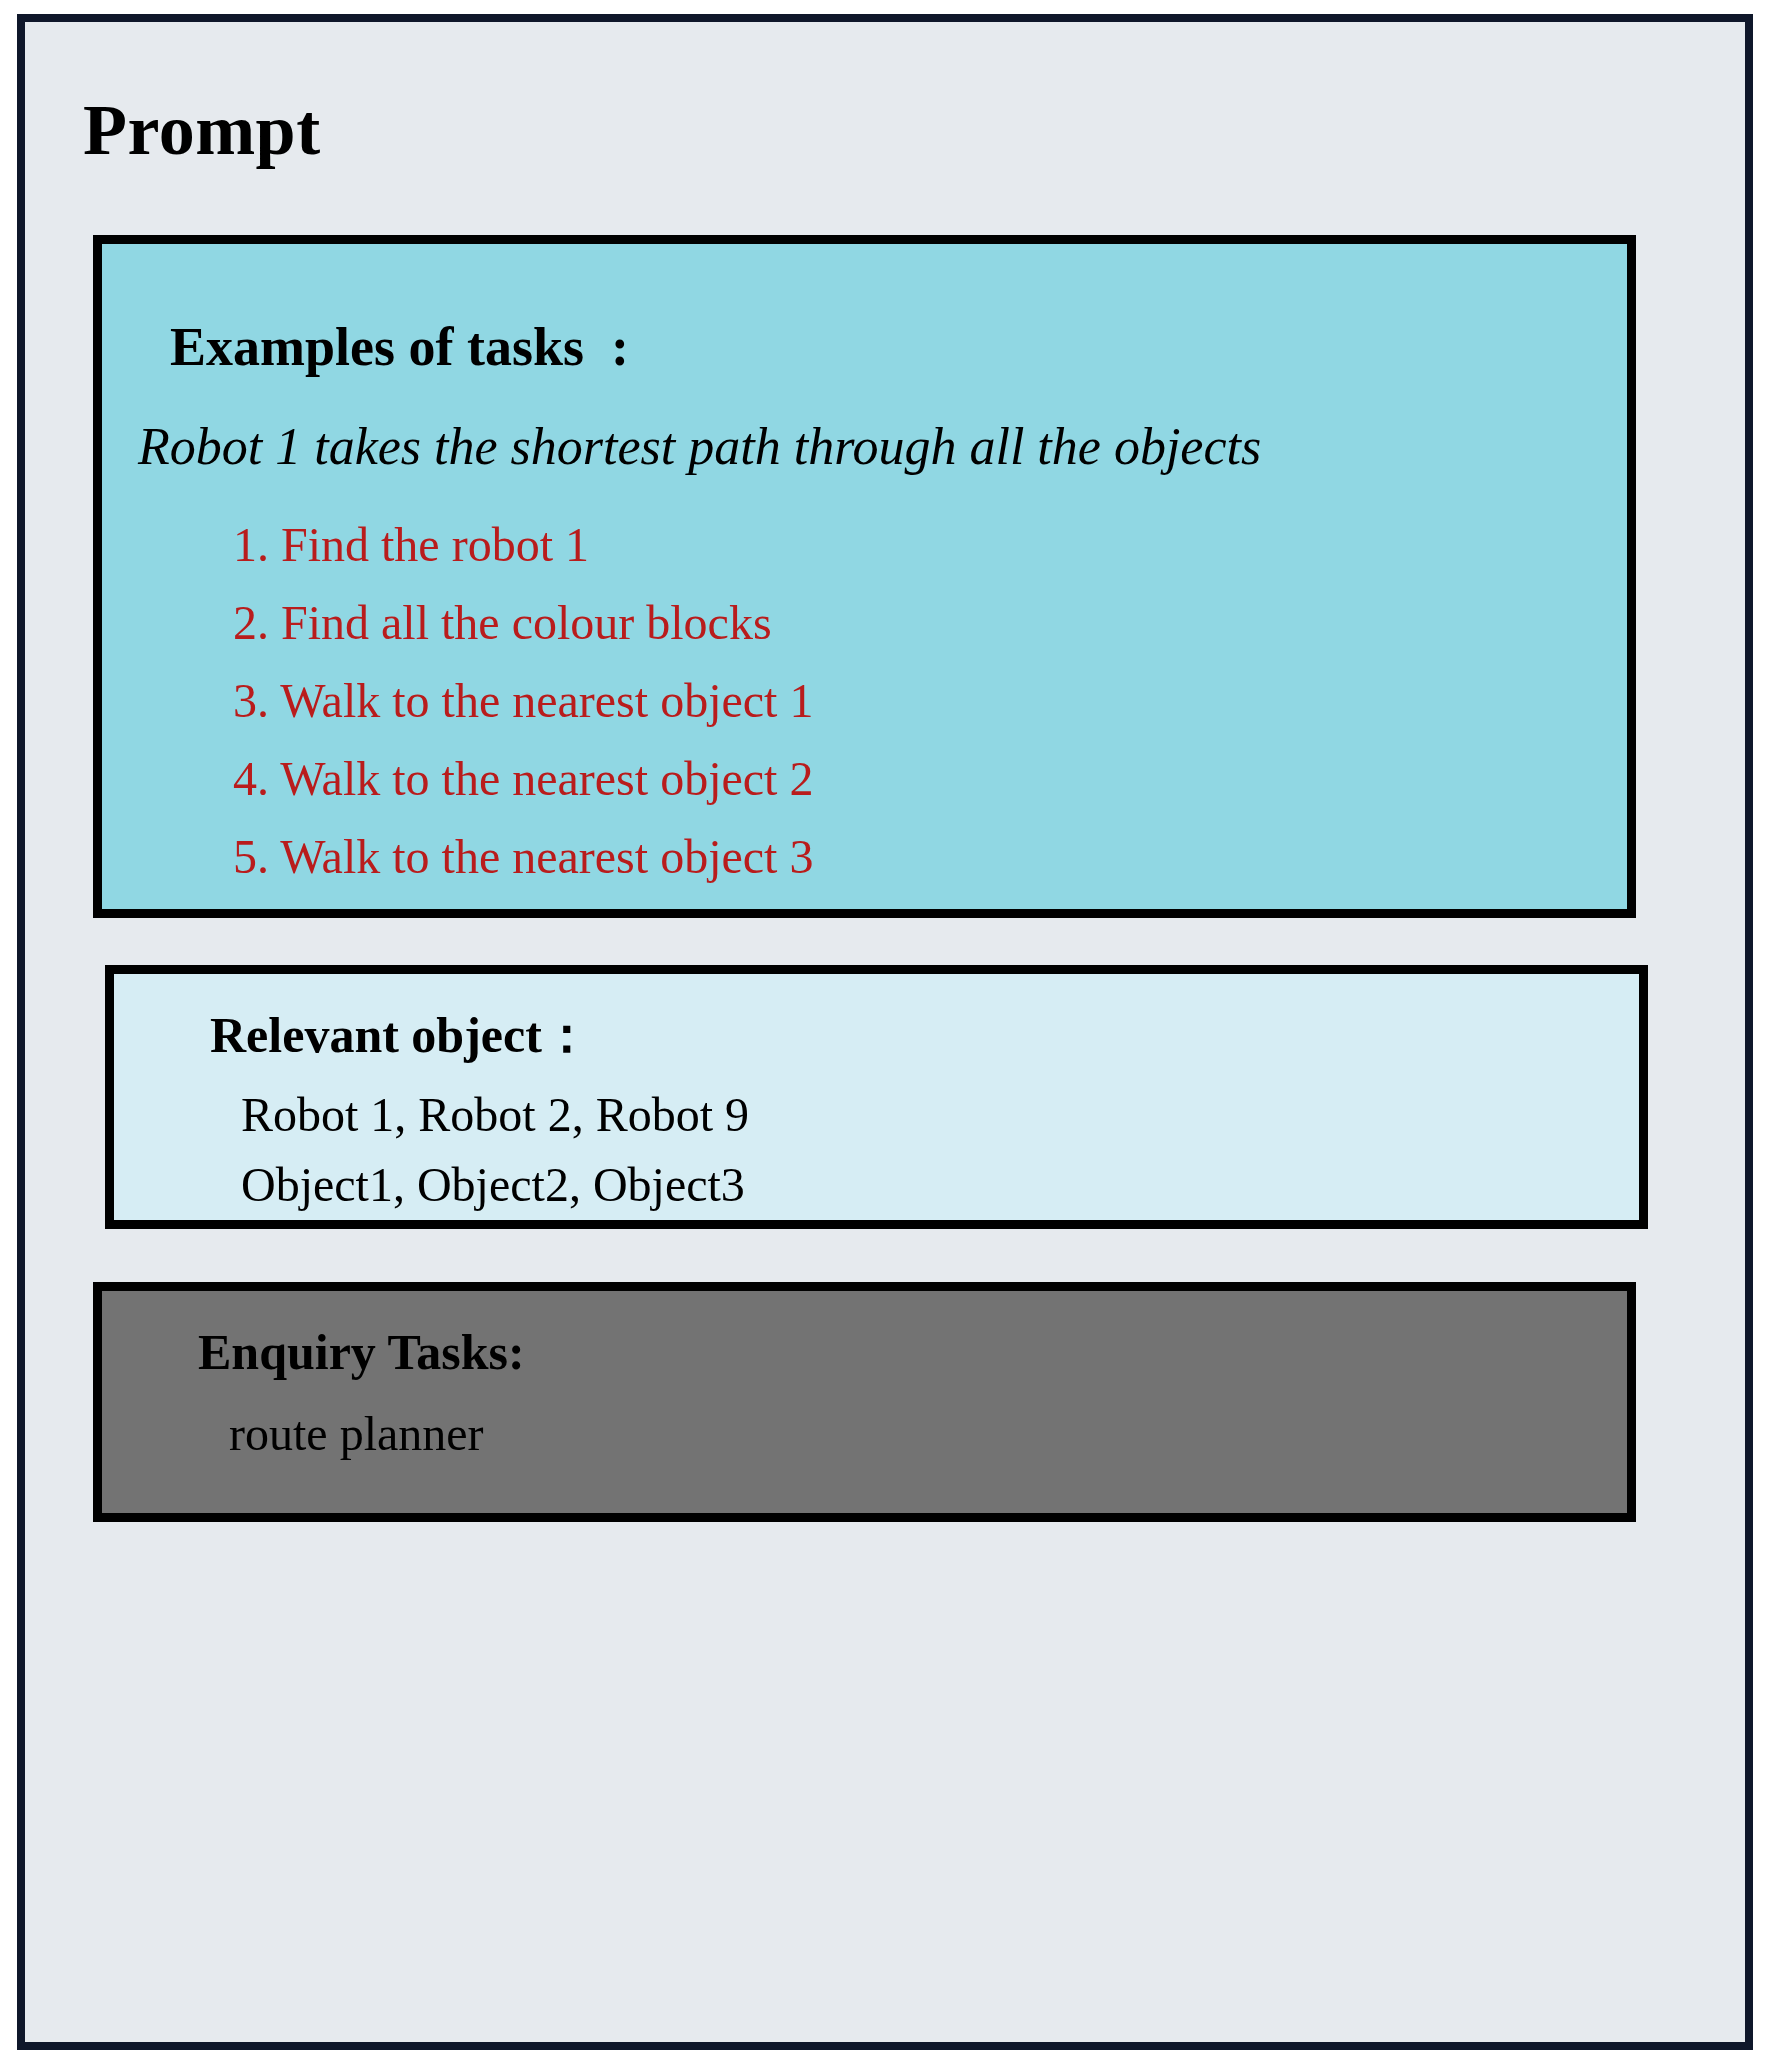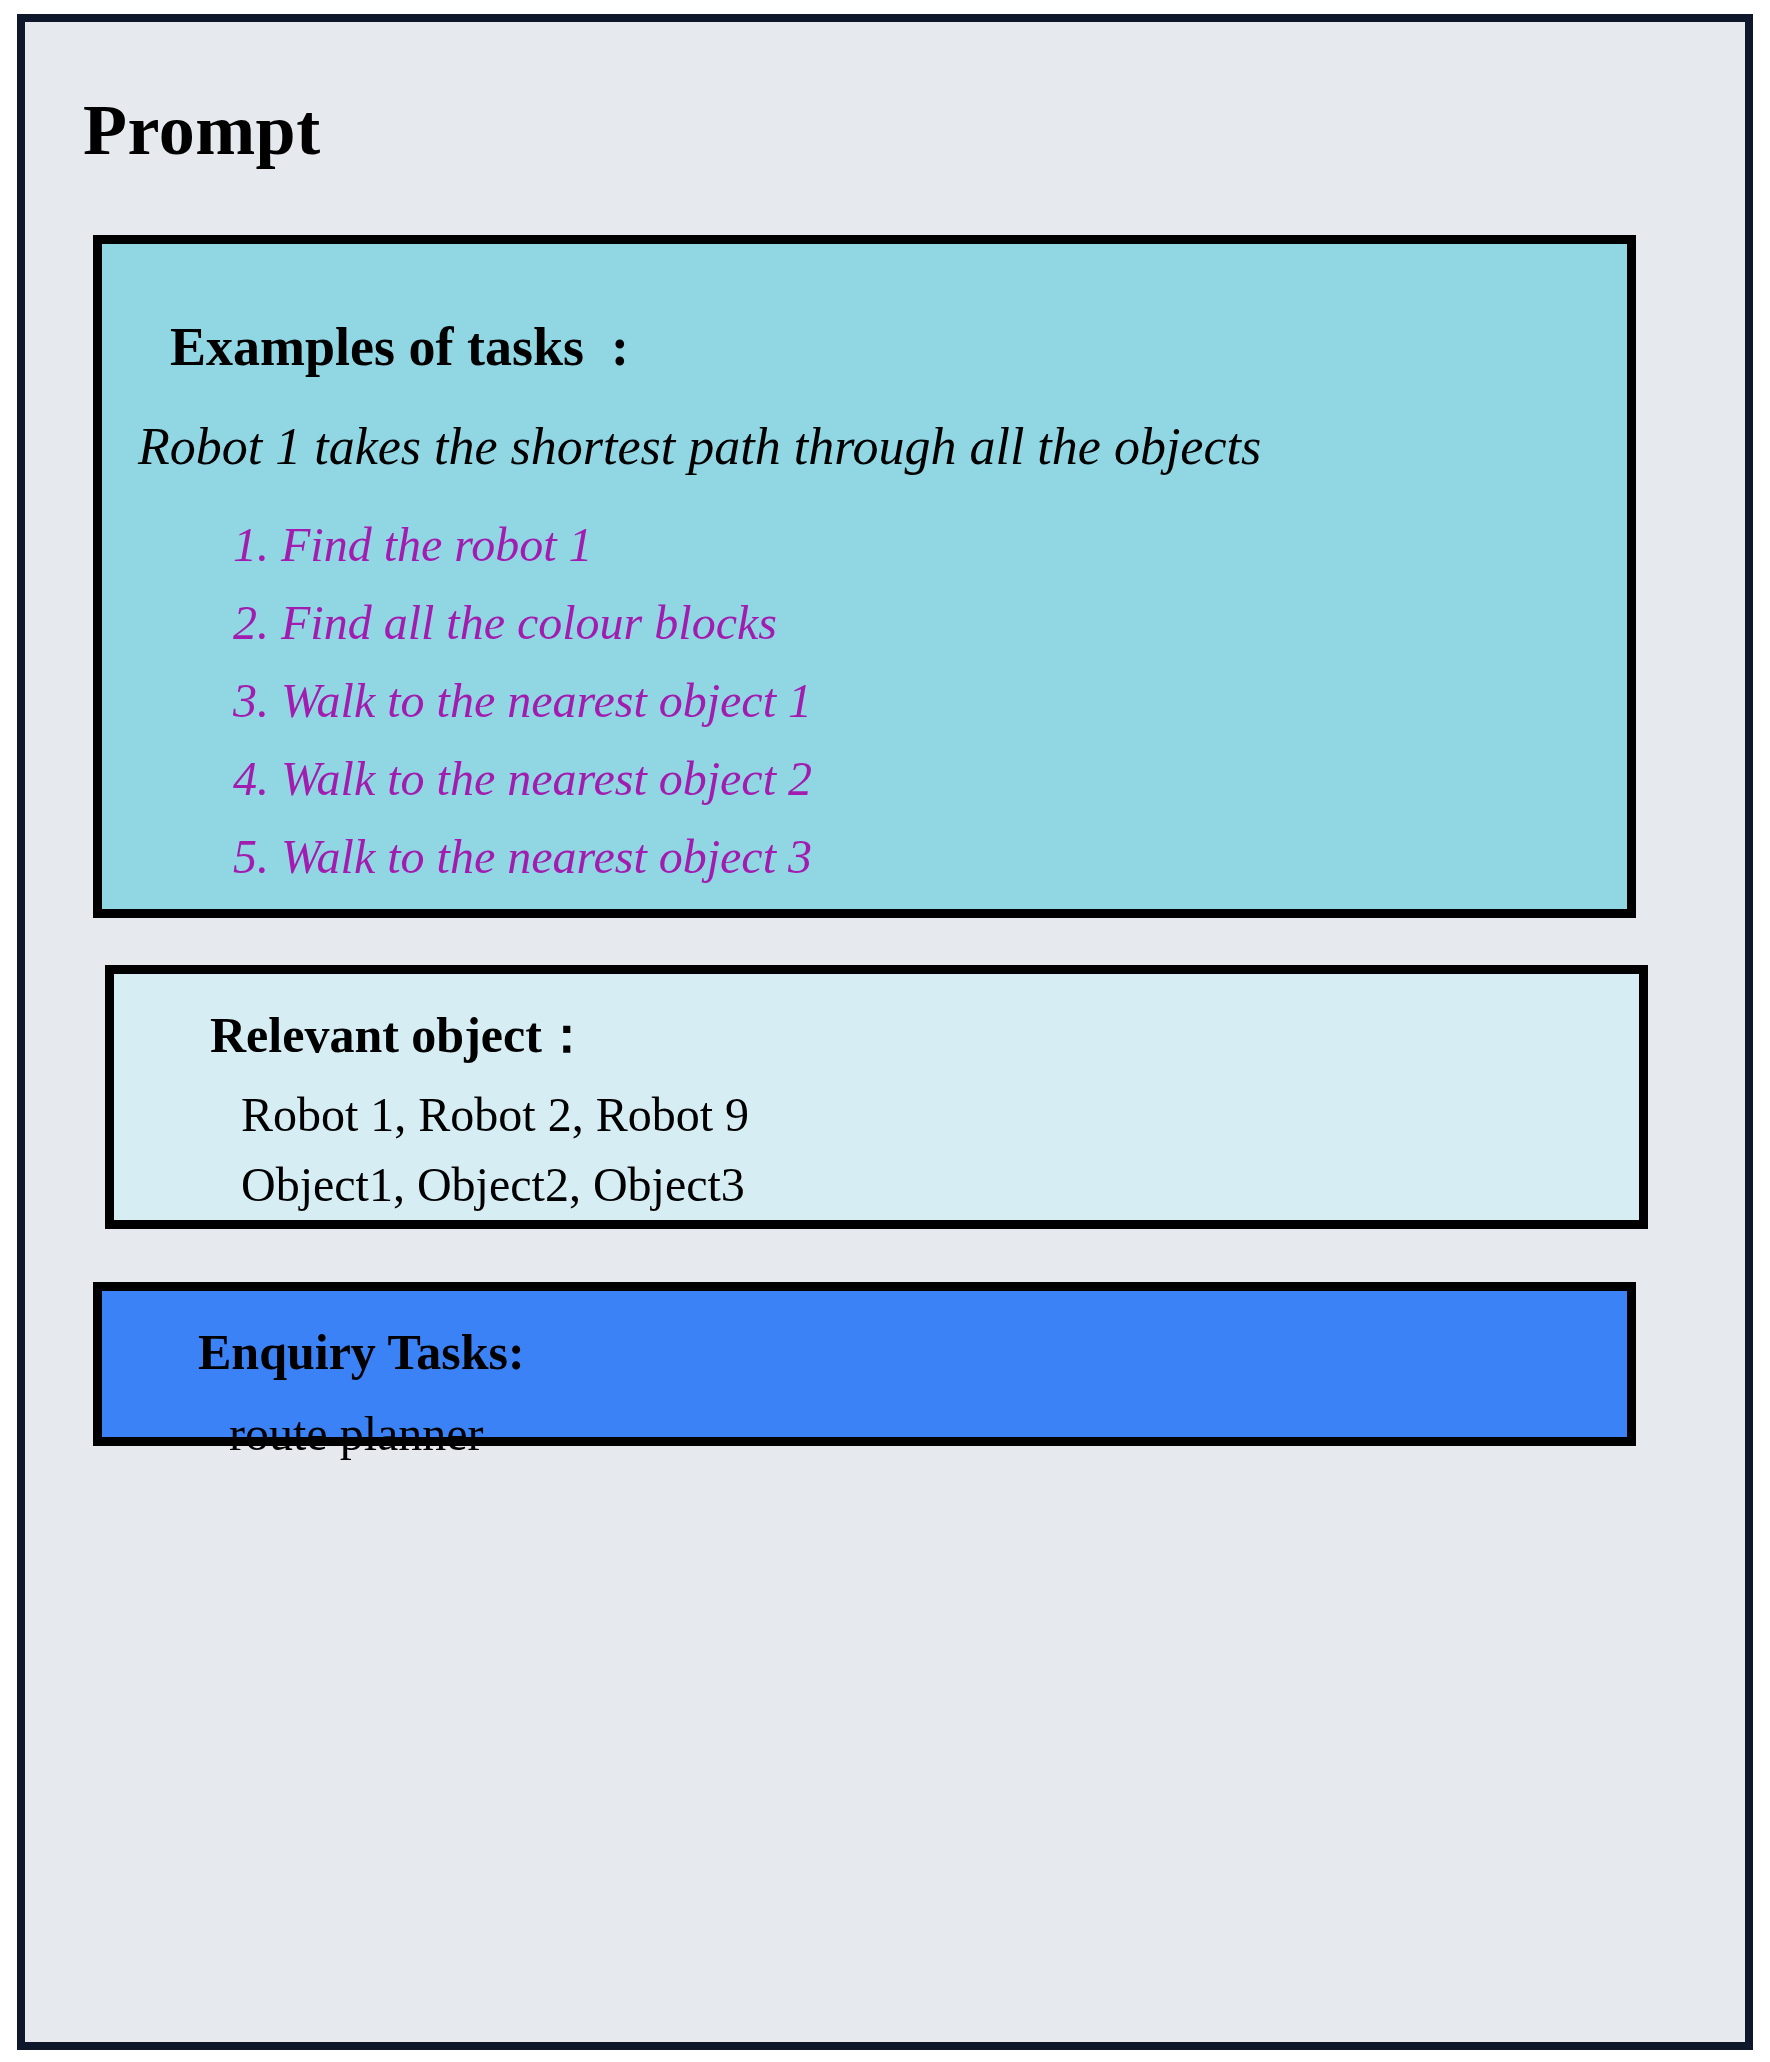--- a/index.html
+++ b/index.html
@@ -53,22 +53,22 @@
 
   .panel-relevant {
     top: 943px;
     height: 264px;
     background: #d6edf4;
     margin-left: 12px;
   }
 
   .panel-enquiry {
     top: 1260px;
-    height: 164px;
-    background: #3b82f6;
+    height: 240px;
+    background: #737373;
   }
 
   .examples-heading {
     position: absolute;
     left: 68px;
     top: 56px;
     font-size: 54px;
     font-weight: bold;
     line-height: 1;
     white-space: pre;
@@ -95,22 +95,21 @@
     margin: 0;
     padding: 0;
     list-style: none;
   }
 
   .examples-list li {
     font-size: 48px;
     line-height: 1;
     height: 78px;
     white-space: pre;
-    color: #a21caf;
-    font-style: italic;
+    color: #b91c1c;
   }
 
   .panel-heading {
     position: absolute;
     left: 96px;
     top: 36px;
     font-size: 50px;
     font-weight: bold;
     line-height: 1;
     white-space: pre;

